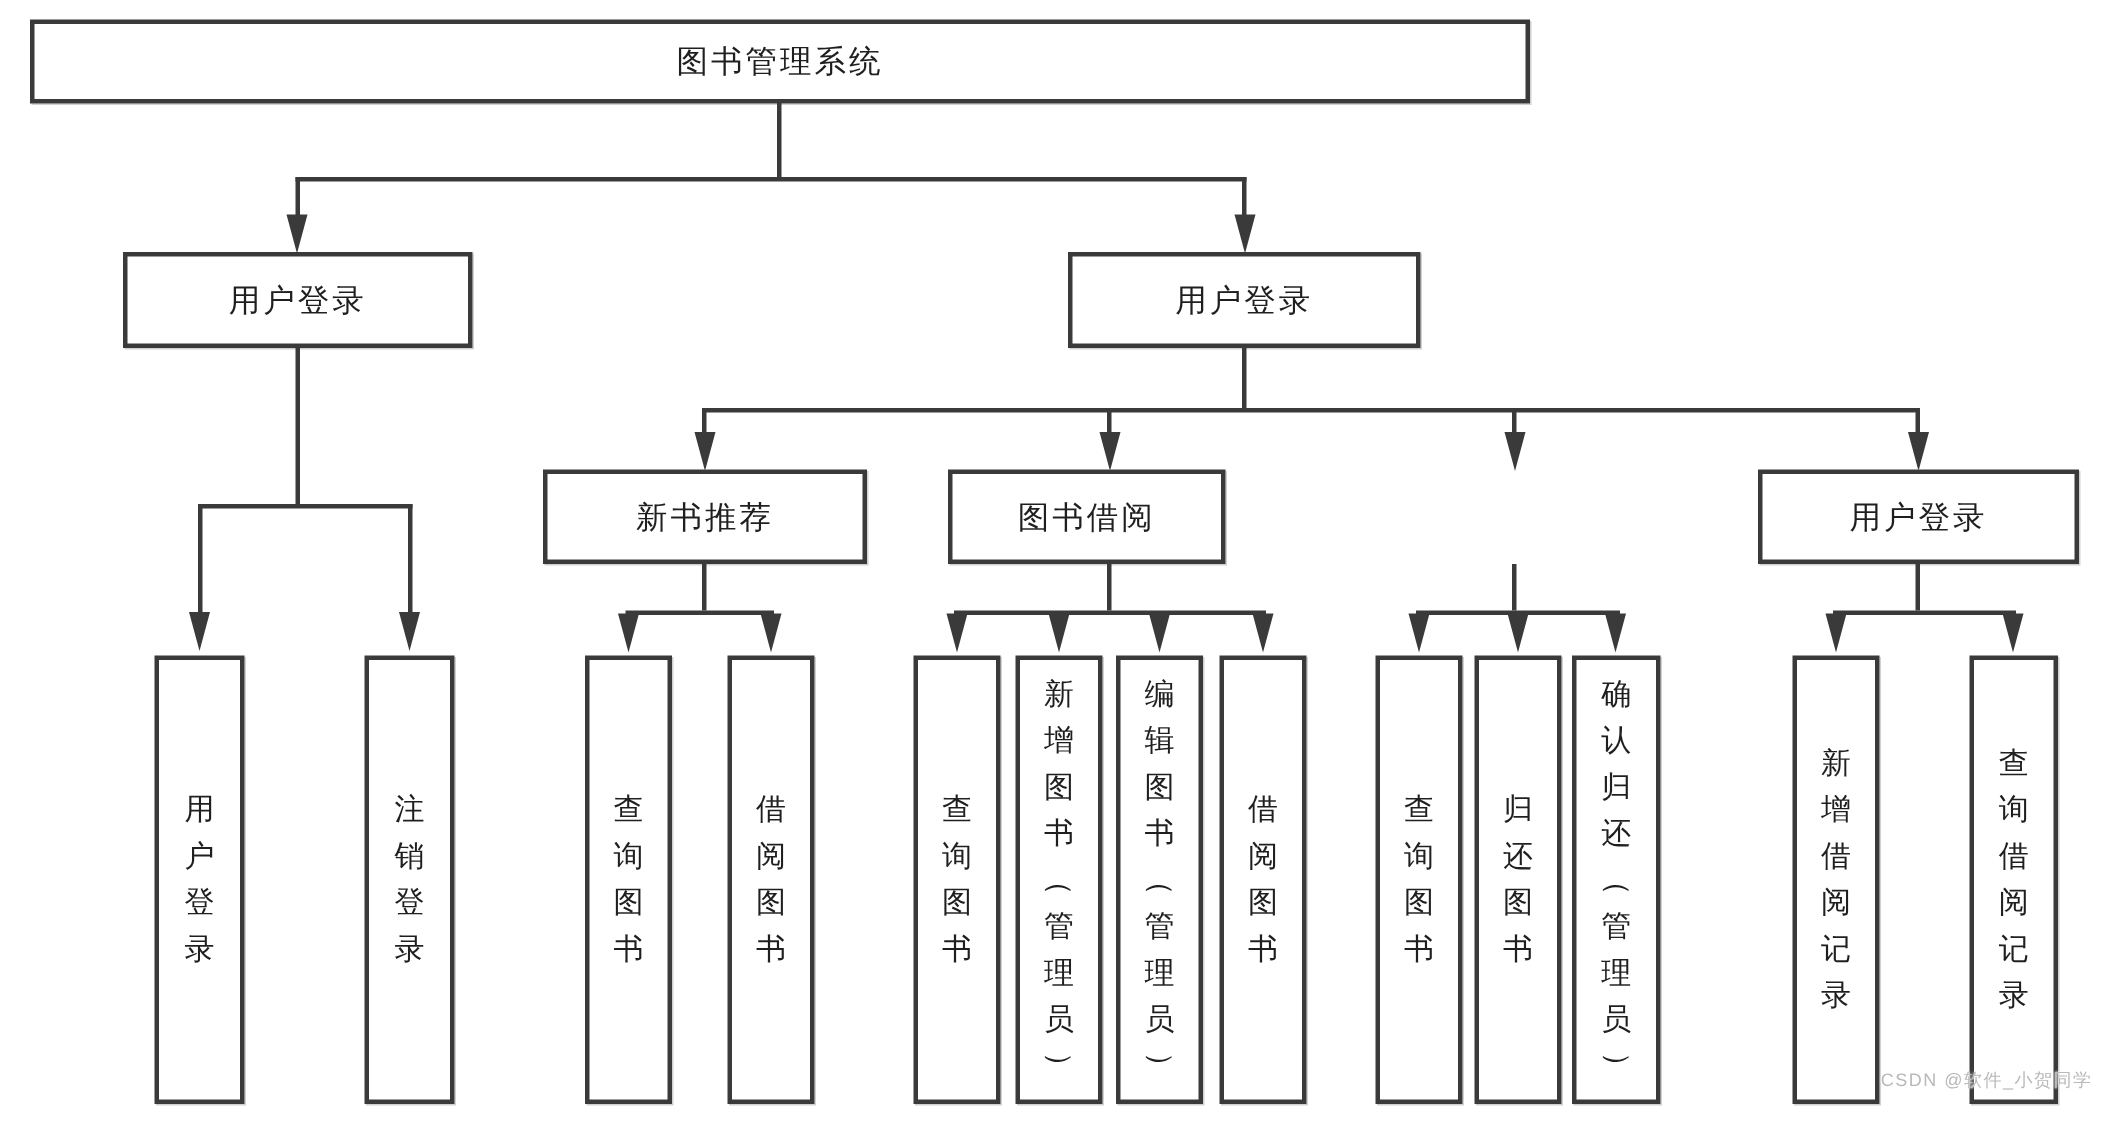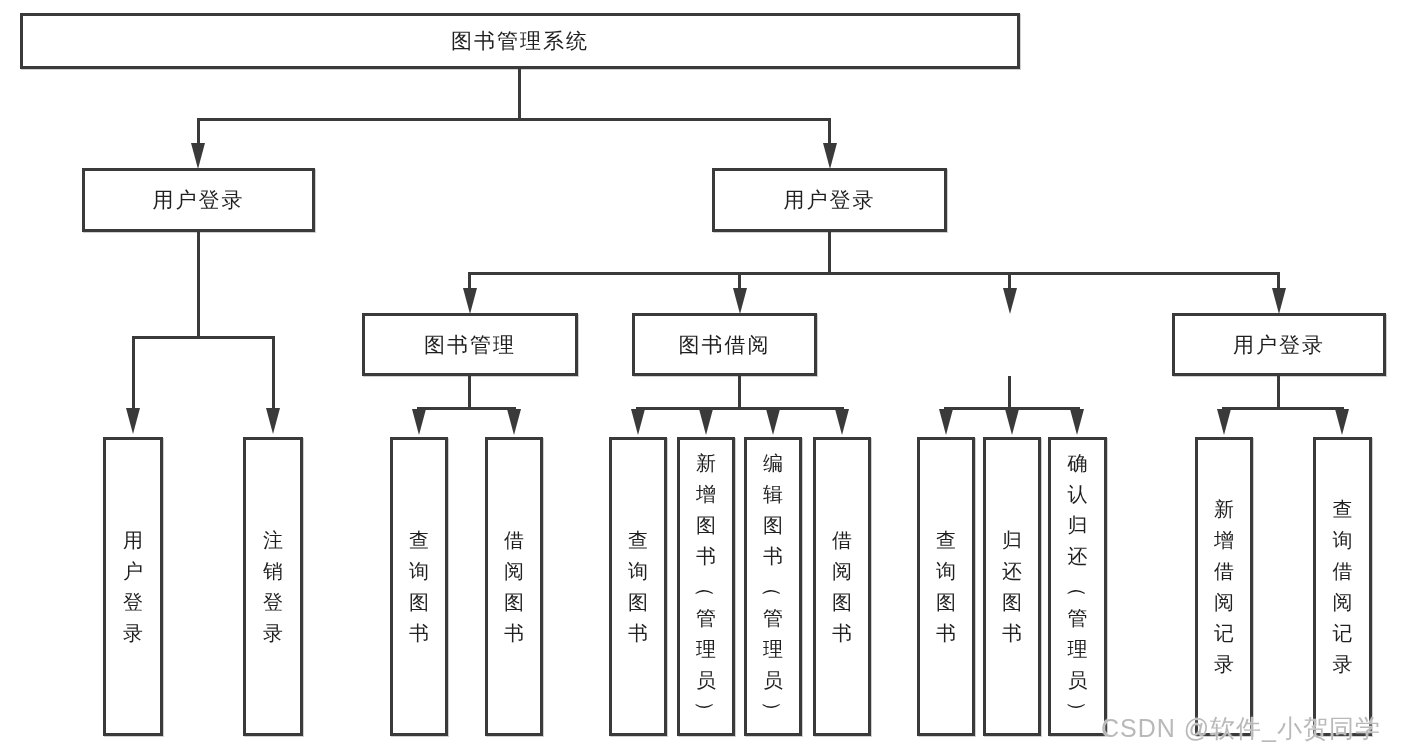--- a/index.html
+++ b/index.html
@@ -50,23 +50,23 @@
   .tri {
     position: absolute;
     width: 0; height: 0;
     border-left: 7px solid transparent;
     border-right: 7px solid transparent;
     border-top: 26px solid var(--line);
   }
   .wm {
     position: absolute;
     top: 712px;
-    right: 24px;
+    right: 10px;
     z-index: 5;
-    font-size: 25px;
+    font-size: 12px;
     letter-spacing: 1px;
     color: var(--wm);
     text-shadow: 0 0 2px #fff, 0 0 1px #fff;
     white-space: nowrap;
   }
 </style>
 </head>
 <body>
 
 <div id="canvas">
@@ -101,21 +101,21 @@
   <div class="vline" style="left:468px;top:272px;height:20px"></div>
   <div class="tri" style="left:463px;top:288px"></div>
   <div class="vline" style="left:738px;top:272px;height:20px"></div>
   <div class="tri" style="left:733px;top:288px"></div>
   <div class="vline" style="left:1008px;top:272px;height:20px"></div>
   <div class="tri" style="left:1003px;top:288px"></div>
   <div class="vline" style="left:1277px;top:272px;height:20px"></div>
   <div class="tri" style="left:1272px;top:288px"></div>
 
   <div class="box" style="left:362px;top:313px;width:216px;height:63px">
-    <span class="lbl">图书管理</span>
+    <span class="lbl">新书推荐</span>
   </div>
   <div class="box" style="left:632px;top:313px;width:185px;height:63px">
     <span class="lbl">图书借阅</span>
   </div>
   <div class="box" style="left:1172px;top:313px;width:214px;height:63px">
     <span class="lbl">用户登录</span>
   </div>
 
   <div class="vline" style="left:468px;top:376px;height:31px"></div>
   <div class="hline" style="left:417px;top:407px;width:99px"></div>

